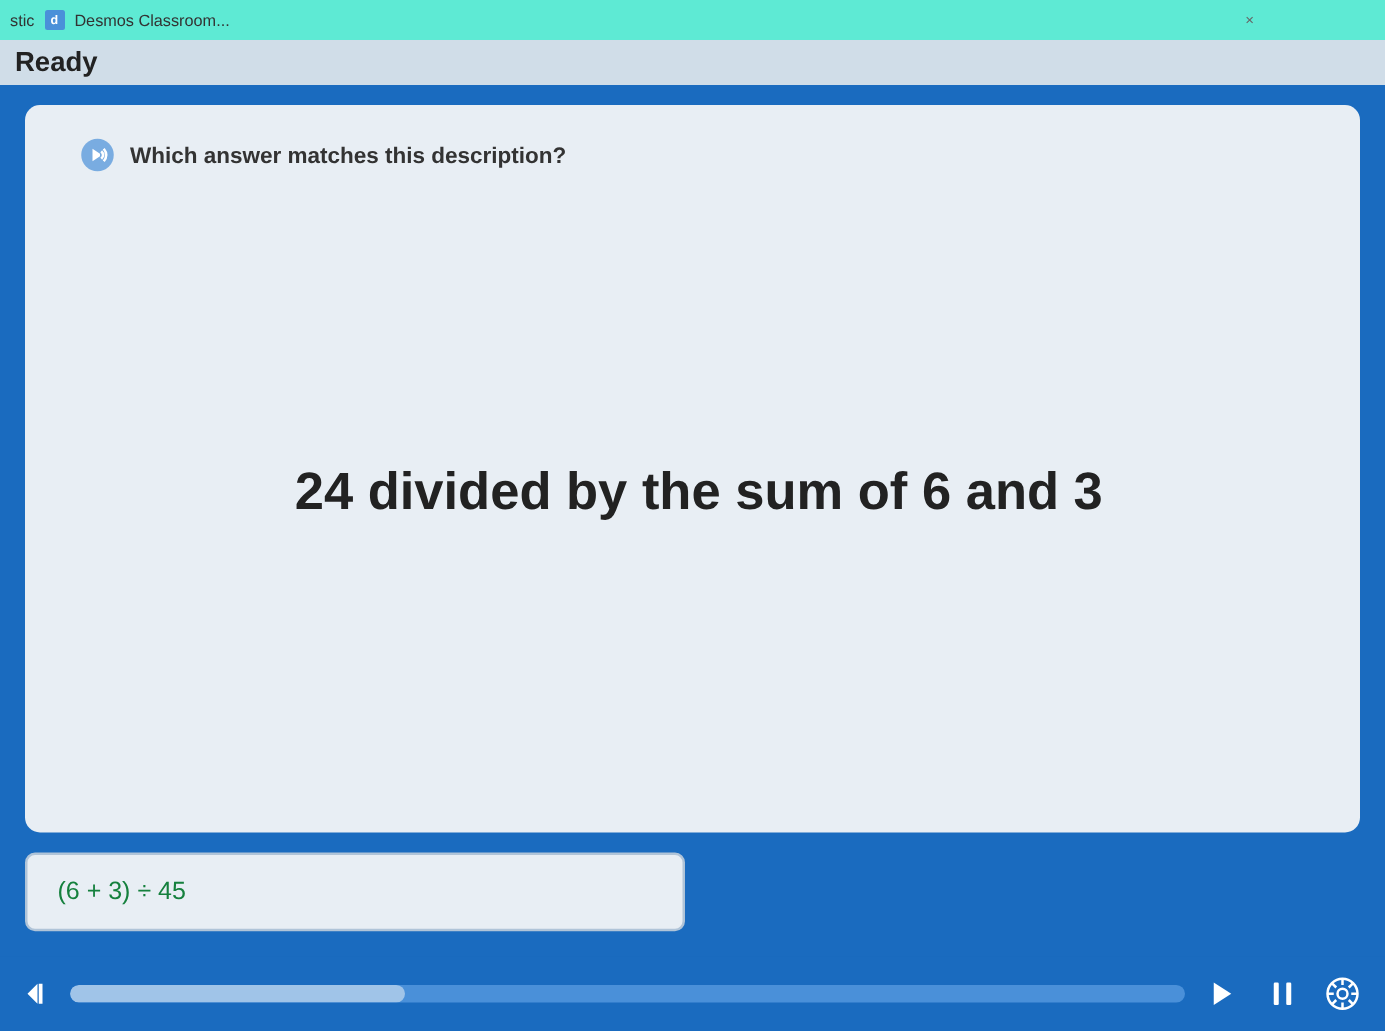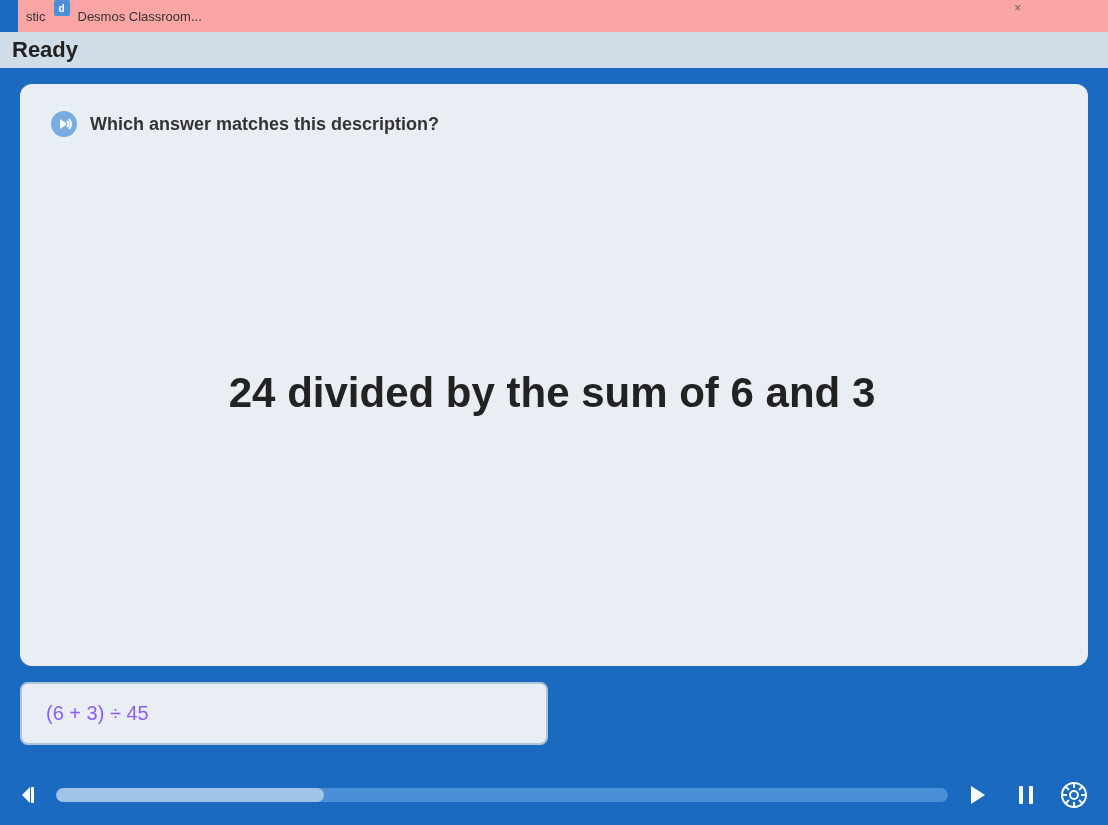--- a/index.html
+++ b/index.html
@@ -7,26 +7,26 @@
       width: 1108px;
       height: 825px;
       background: #1a6bbf;
       font-family: Arial, sans-serif;
       overflow: hidden;
       position: relative;
     }
 
     
     .tab-bar {
-      background: #fca5a5;
+      background: #5eead4;
       height: 32px;
       display: flex;
+      align-items: center;
       padding: 0 8px;
       gap: 8px;
-      margin-left: 18px;
     }
     .tab-item {
       display: flex;
       align-items: center;
       gap: 6px;
       font-size: 13px;
       color: #333;
     }
     .tab-favicon {
       width: 16px;
@@ -81,21 +81,21 @@
       height: calc(825px - 68px);
       display: flex;
       flex-direction: column;
       gap: 16px;
     }
 
     
     .question-card {
       background: #e8eef4;
       border-radius: 12px;
-      padding: 24px 32px 40px 28px;
+      padding: 24px 32px 40px 42px;
       flex: 1;
       display: flex;
       flex-direction: column;
       gap: 20px;
     }
     .question-header {
       display: flex;
       align-items: center;
       gap: 10px;
     }
@@ -130,21 +130,21 @@
       display: grid;
       grid-template-columns: 1fr 1fr;
       gap: 12px;
     }
     .answer-btn {
       background: #e8eef4;
       border: 2px solid #b0c4d8;
       border-radius: 8px;
       padding: 18px 24px;
       font-size: 20px;
-      color: #8b5cf6;
+      color: #15803d;
       cursor: pointer;
       text-align: left;
       font-family: Arial, sans-serif;
       transition: background 0.15s;
     }
 
     
     .bottom-bar {
       position: absolute;
       bottom: 0;

